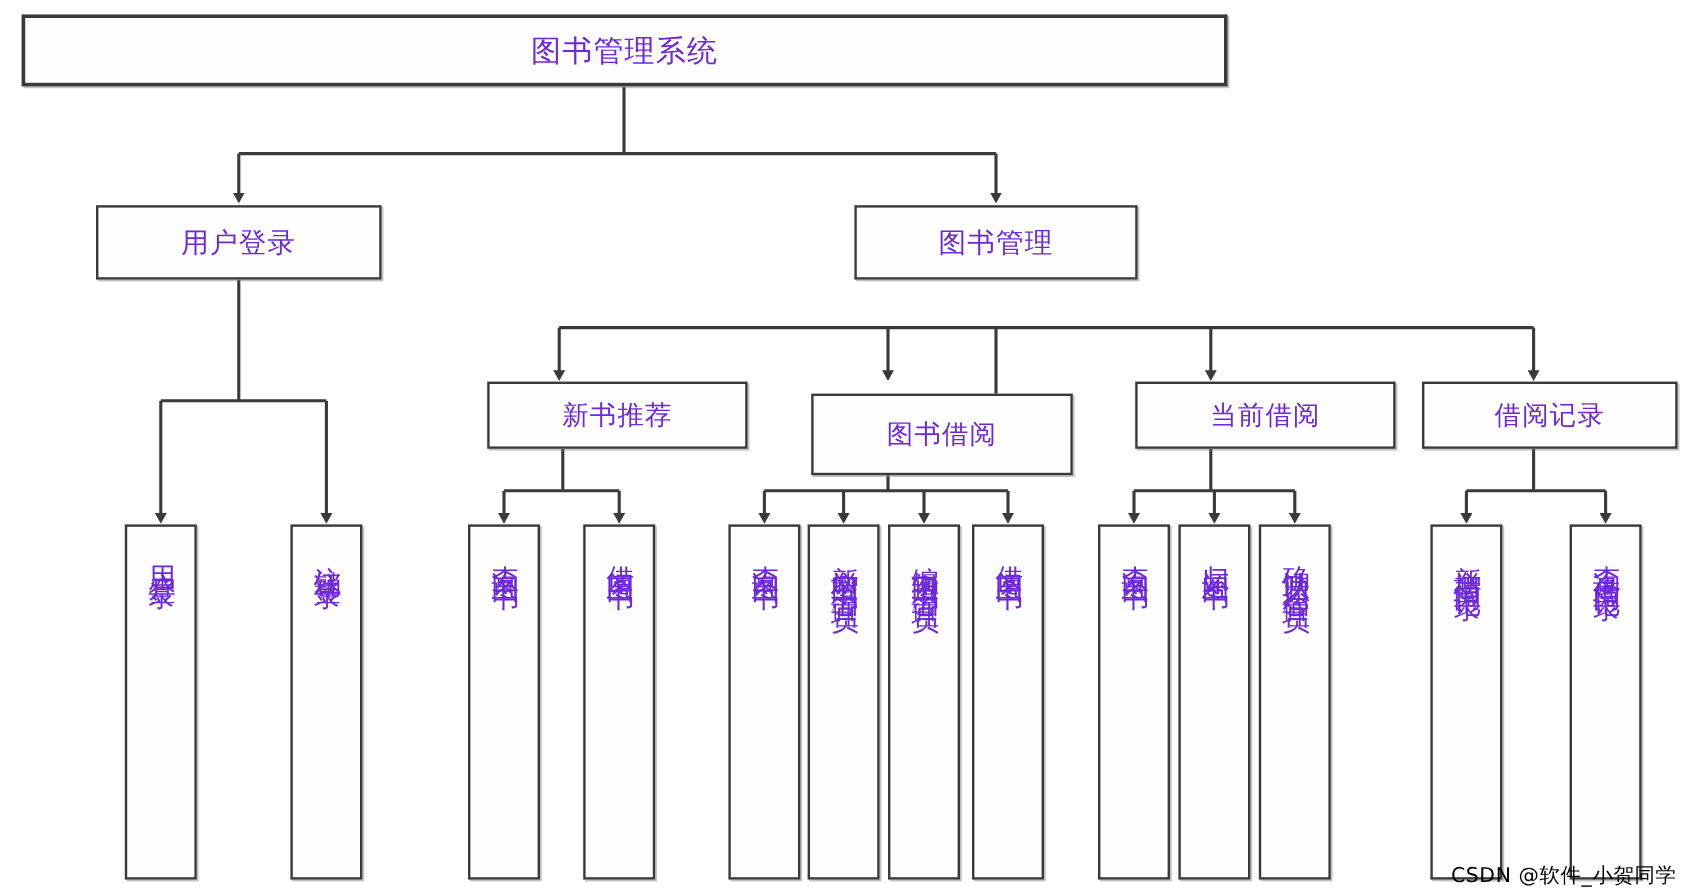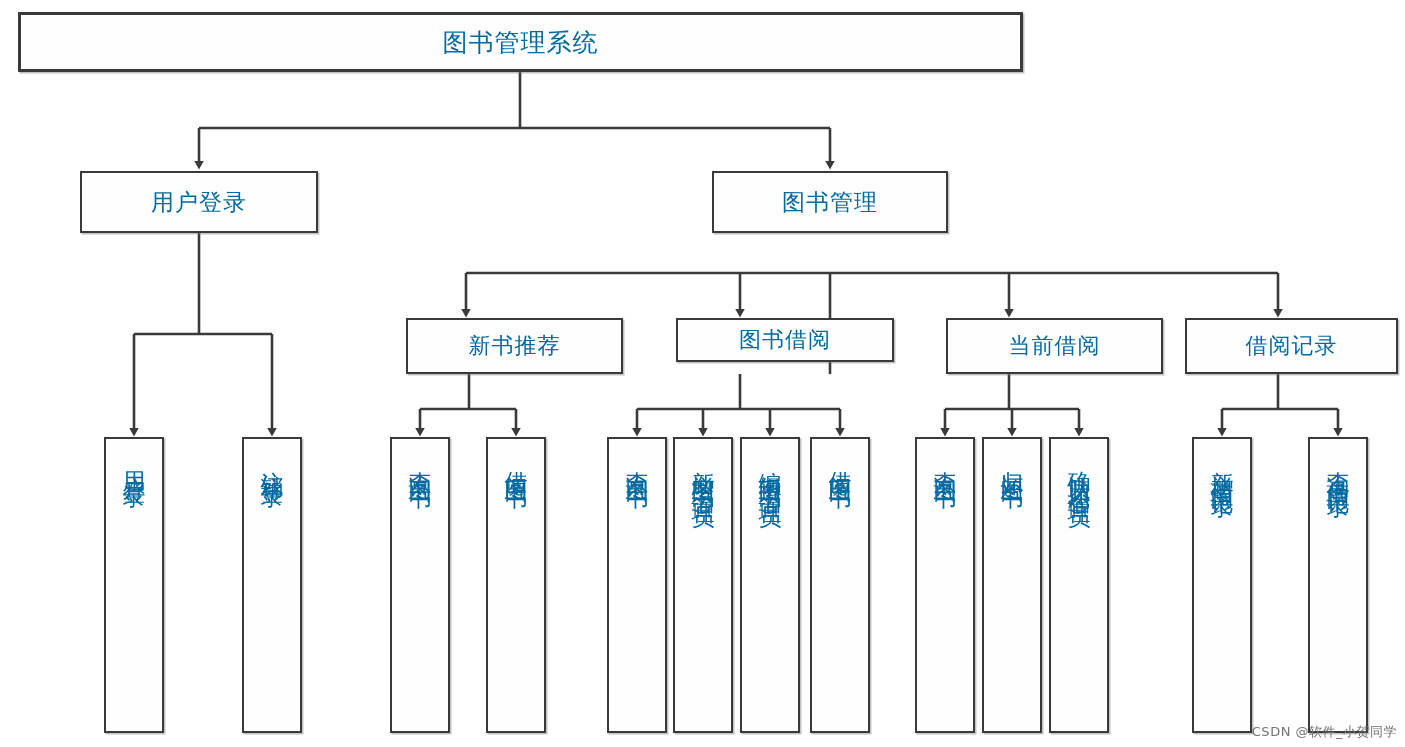--- a/index.html
+++ b/index.html
@@ -30,21 +30,21 @@
   }
   
   .node {
     position: absolute;
     box-sizing: border-box;
     background: #fefefe;
     border: 2.5px solid #3a3a3a;
     display: flex;
     align-items: center;
     justify-content: center;
-    color: #0369a1;
+    color: #6d28d9;
     box-shadow: 1.5px 1.5px 0 rgba(120,120,120,0.45);
   }
   .node.level0 {
     font-size: 25px;
     border-width: 3px;
   }
   .node.level1 {
     font-size: 23px;
   }
   .node.level2 {
@@ -68,22 +68,22 @@
   }
   .htext {
     white-space: nowrap;
     letter-spacing: 1px;
   }
   
   #watermark {
     position: absolute;
     right: 8px;
     bottom: 6px;
-    font-size: 13px;
-    color: #737373;
+    font-size: 17px;
+    color: #000000;
     letter-spacing: 0.5px;
     white-space: nowrap;
     user-select: none;
     text-align: center;
   }
 </style>
 </head>
 <body>
 
 <div id="canvas">
@@ -150,21 +150,21 @@
   </div>
 
   <div class="node level1" style="left:712px; top:171px; width:236px; height:62px;text-align:right;">
     <span class="htext">图书管理</span>
   </div>
 
   <div class="node level2" style="left:361px; top:318px; width:217px; height:56px;">
     <span class="htext">新书推荐</span>
   </div>
 
-  <div class="node level2" style="left:631px; top:318px; width:218px; height:44px;">
+  <div class="node level2" style="left:631px; top:328px; width:218px; height:68px;">
     <span class="htext">图书借阅</span>
   </div>
 
   <div class="node level2" style="left:901px; top:318px; width:217px; height:56px;">
     <span class="htext">当前借阅</span>
   </div>
 
   <div class="node level2" style="left:1140px; top:318px; width:213px; height:56px;">
     <span class="htext">借阅记录</span>
   </div>

